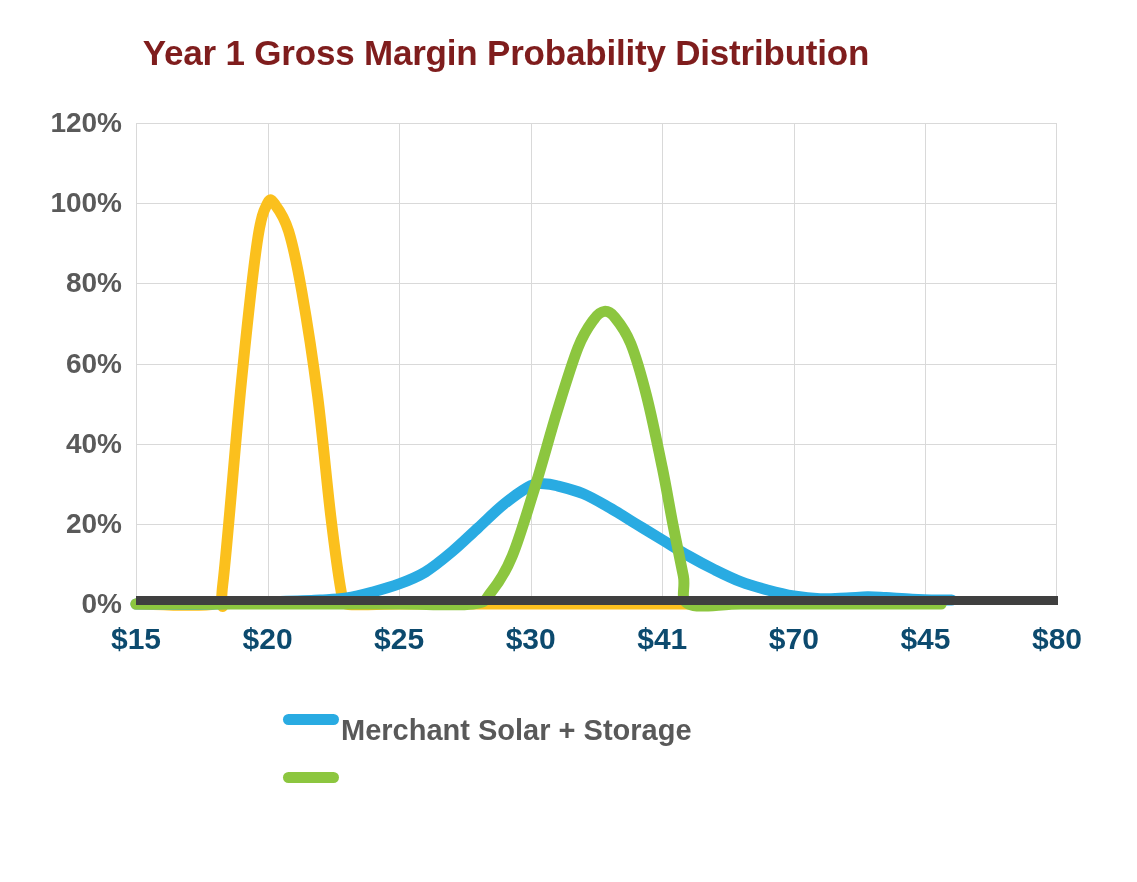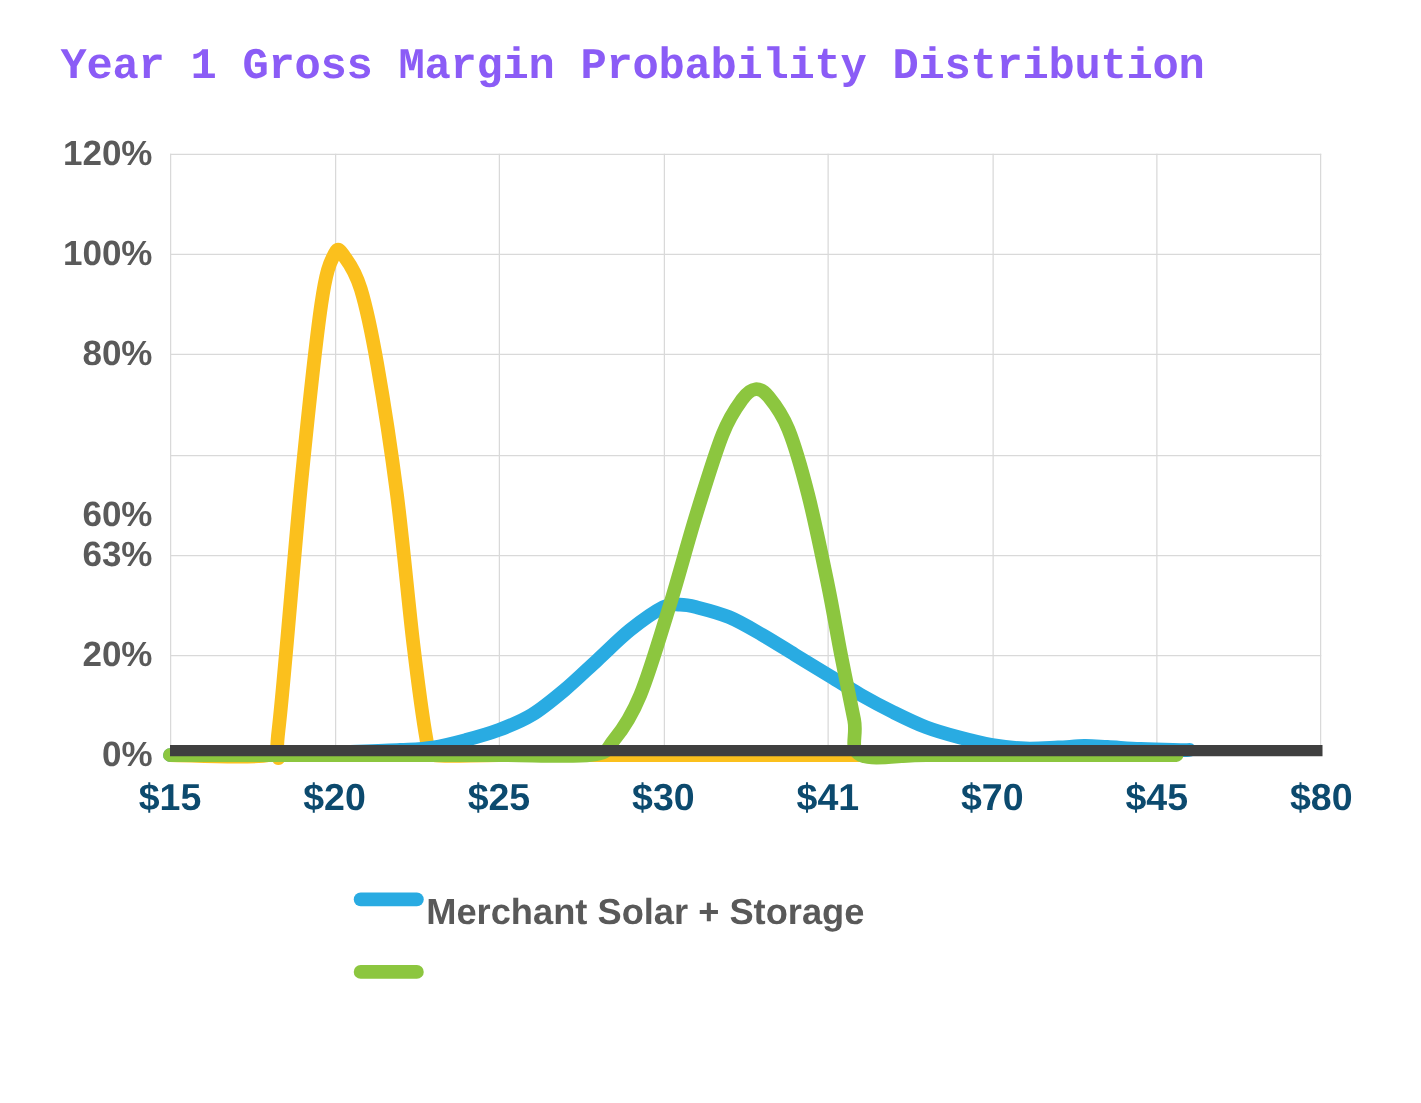--- a/index.html
+++ b/index.html
@@ -21,24 +21,23 @@
     background: #ffffff;
   }
   .chart-title {
     position: absolute;
     left: 0;
     top: 33px;
     width: 1012px;
     text-align: center;
     font-size: 35px;
     font-weight: bold;
-    color: #8b5cf6;
+    color: #7f1d1d;
     letter-spacing: -0.2px;
     white-space: nowrap;
-    font-family: Liberation Mono, monospace;
   }
   .plot-wrap {
     position: absolute;
     left: 136px;
     top: 123px;
     width: 921px;
     height: 481px;
   }
   .plot-frame {
     position: absolute;
@@ -139,22 +138,22 @@
 </head>
 <body>
 
 <div id="chart-root">
 
   <div class="chart-title">Year 1 Gross Margin Probability Distribution</div>
 
   <div class="ylabels">
       <div class="ylabel" style="top: 481px;">0%</div>
       <div class="ylabel" style="top: 400.833px;">20%</div>
-      <div class="ylabel" style="top: 320.667px;">63%</div>
-      <div class="ylabel" style="top: 240.5px; margin-top: 48px;">60%</div>
+      <div class="ylabel" style="top: 320.667px;">40%</div>
+      <div class="ylabel" style="top: 240.5px;">60%</div>
       <div class="ylabel" style="top: 160.333px;">80%</div>
       <div class="ylabel" style="top: 80.1667px;">100%</div>
       <div class="ylabel" style="top: 0px;">120%</div>
     </div>
 
   <div class="plot-wrap">
     <div class="plot-frame"></div>
     <div id="grid-layer">
         <div class="gridline-v" style="left: 131.571px;"></div>
         <div class="gridline-v" style="left: 263.143px;"></div>

